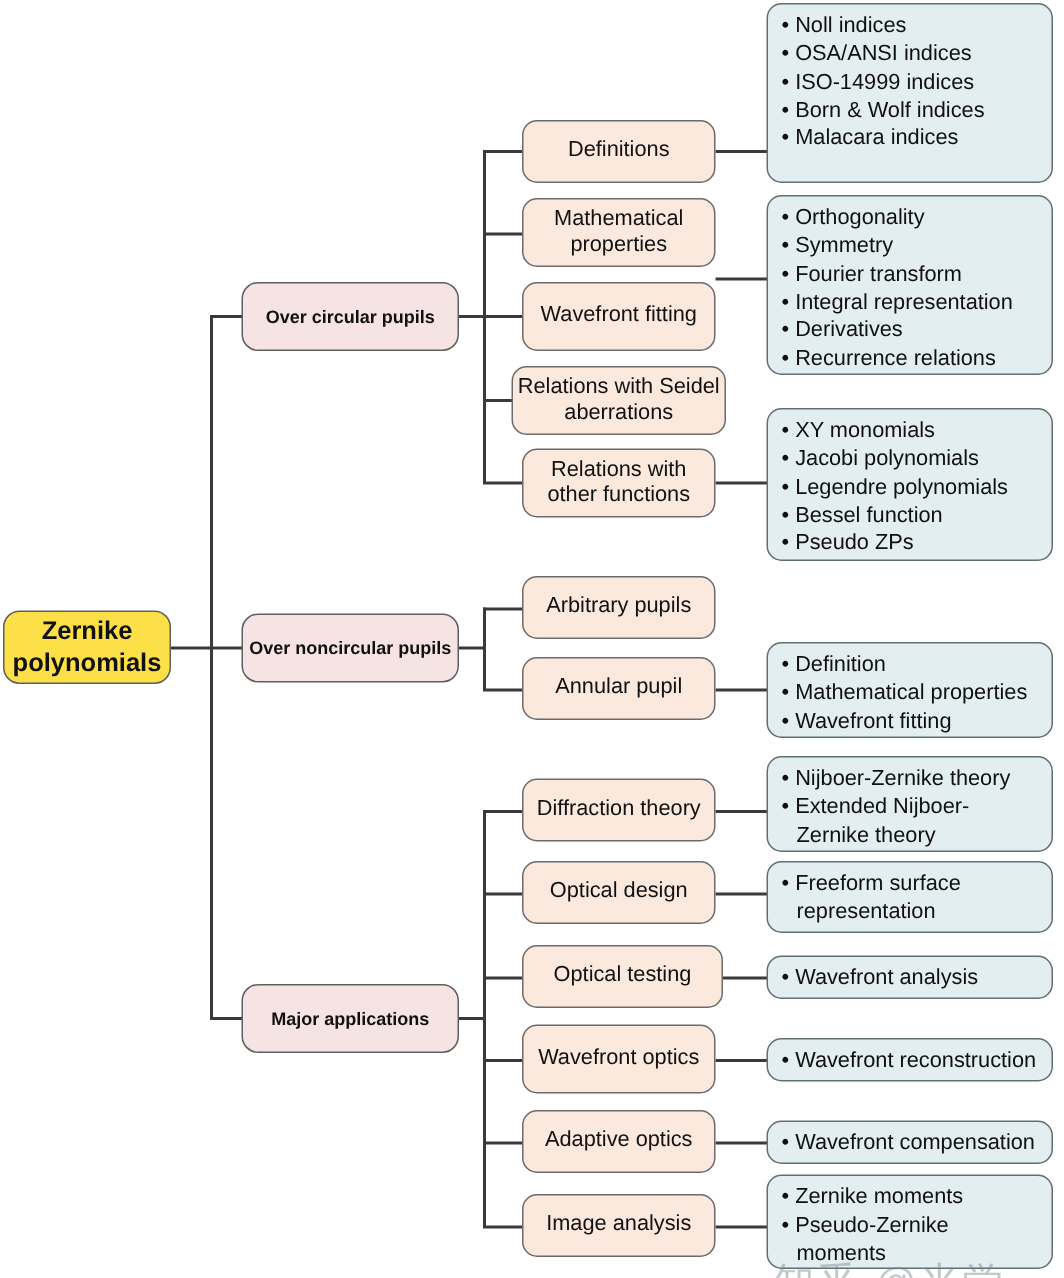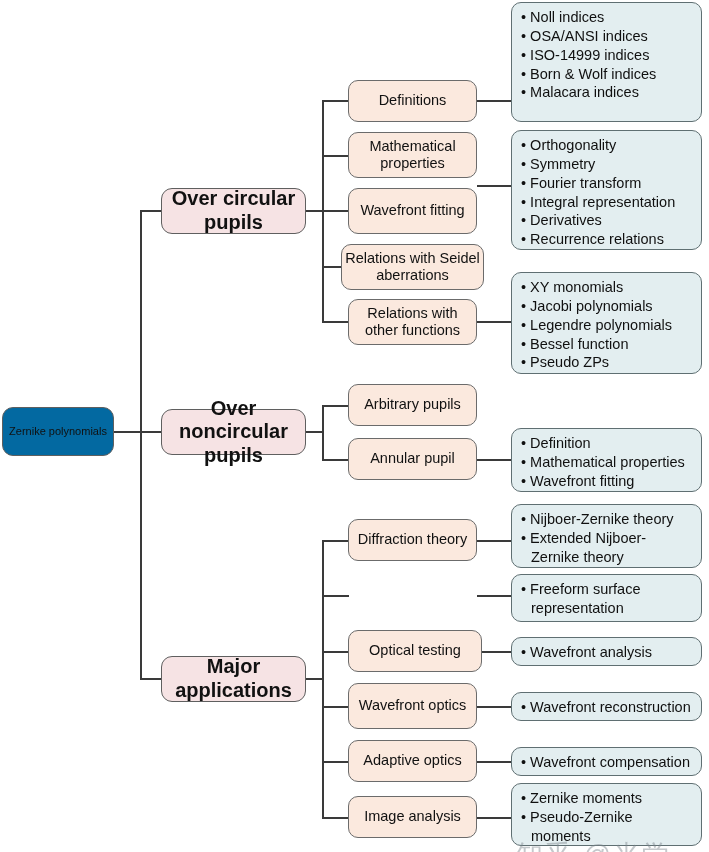--- a/index.html
+++ b/index.html
@@ -28,31 +28,31 @@
     border-radius:9px;
     display:flex;
     align-items:center;
     justify-content:center;
     text-align:center;
     line-height:1.18;
     color:#111;
   }
 
   .node.root{
-    background:#0369a1;
+    background:#fde047;
     border-color:#5f5f5f;
-    font-weight:normal;
-    font-size:11px;
+    font-weight:bold;
+    font-size:17px;
     border-radius:11px;
   }
   .node.lvl2{
     background:#f6e3e4;
     border-color:#5f5f5f;
     font-weight:bold;
-    font-size:20px;
+    font-size:12px;
     border-radius:11px;
   }
   .node.lvl3{
     background:#fbe9de;
     border-color:#6b6b6b;
     font-size:14.5px;
     border-radius:10px;
   }
 
   
@@ -155,20 +155,21 @@
   <div class="node lvl3" style="left:348px;top:80px;width:129px;height:42px;">Definitions</div>
   <div class="node lvl3" style="left:348px;top:132px;width:129px;height:46px;">Mathematical properties</div>
   <div class="node lvl3" style="left:348px;top:188px;width:129px;height:46px;">Wavefront fitting</div>
   <div class="node lvl3" style="left:341px;top:244px;width:143px;height:46px;">Relations with Seidel aberrations</div>
   <div class="node lvl3" style="left:348px;top:299px;width:129px;height:46px;">Relations with other functions</div>
 
   <div class="node lvl3" style="left:348px;top:384px;width:129px;height:42px;">Arbitrary pupils</div>
   <div class="node lvl3" style="left:348px;top:438px;width:129px;height:42px;">Annular pupil</div>
 
   <div class="node lvl3" style="left:348px;top:519px;width:129px;height:42px;">Diffraction theory</div>
+  <div class="node lvl3" style="left:348px;top:574px;width:129px;height:42px;">Optical design</div>
   <div class="node lvl3" style="left:348px;top:630px;width:134px;height:42px;">Optical testing</div>
   <div class="node lvl3" style="left:348px;top:683px;width:129px;height:46px;">Wavefront optics</div>
   <div class="node lvl3" style="left:348px;top:740px;width:129px;height:42px;">Adaptive optics</div>
   <div class="node lvl3" style="left:348px;top:796px;width:129px;height:42px;">Image analysis</div>
 
   <div class="leafbox" style="left:511px;top:2px;width:191px;height:120px;">
     <ul>
         <li>Noll indices</li>
         <li>OSA/ANSI indices</li>
         <li>ISO-14999 indices</li>

